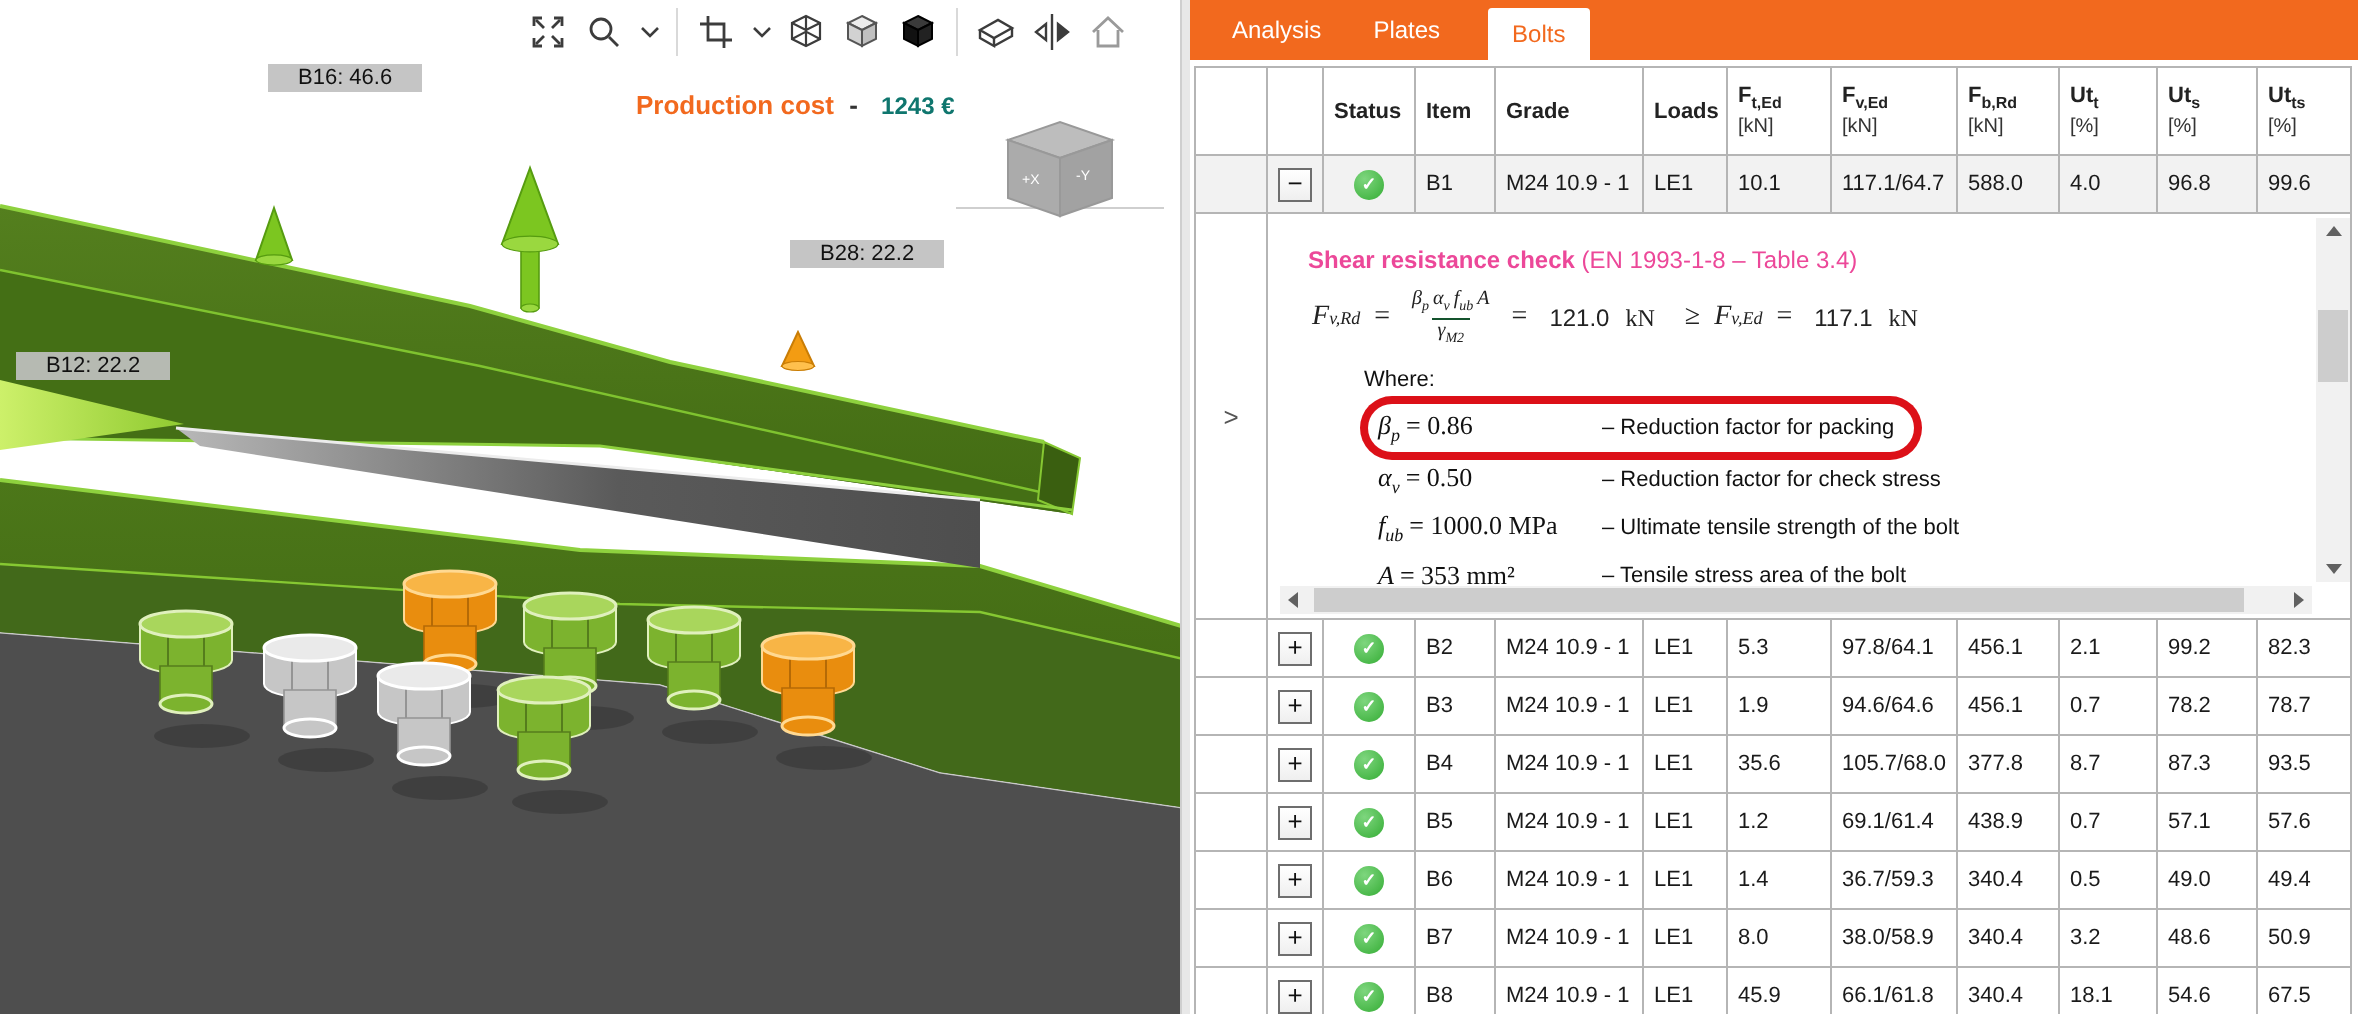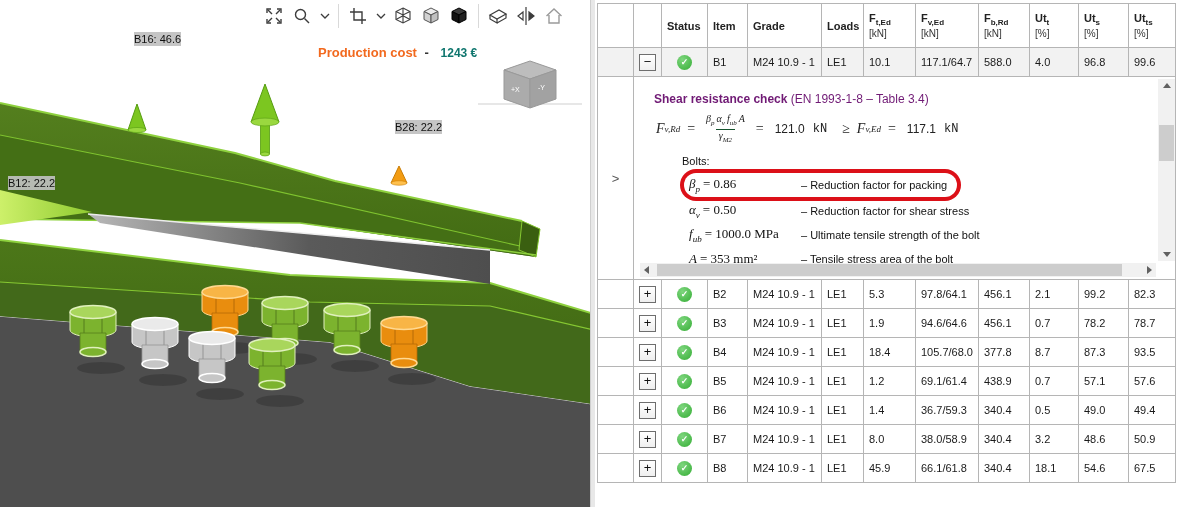--- a/index.html
+++ b/index.html
@@ -6,21 +6,21 @@
   body{width:1179px;height:507px;overflow:hidden;display:flex;background:#fff;
        font-family:"Liberation Sans",sans-serif;}
   
   .viewport{position:relative;width:590px;height:507px;background:#fff;flex:none;overflow:hidden;}
   .scene{position:absolute;left:0;top:0;}
   .vtoolbar{position:absolute;left:262px;top:2px;height:28px;display:flex;align-items:center;gap:4px;z-index:5;}
   .ticon{width:24px;height:24px;display:flex;align-items:center;justify-content:center;cursor:pointer;}
   .ticon.narrow{width:13px;}
   .tsep{width:1px;height:24px;background:#d9d9d9;margin:0 3px;}
   .vlabel{position:absolute;background:rgba(192,192,192,0.92);color:#111;font-size:11px;
-          line-height:14px;padding:0 0;z-index:4;white-space:nowrap;}
+          line-height:14px;padding:0 15px;z-index:4;white-space:nowrap;}
   .cost{position:absolute;left:318px;top:45px;font-size:13px;font-weight:bold;z-index:4;white-space:nowrap;}
   .cost .lbl{color:#f2691e;}
   .cost .sep{color:#333;margin:0 4px;}
   .cost .val{color:#0f766e;}
   .cubetxt{fill:#fff;font-size:7px;font-family:"Liberation Sans",sans-serif;}
   
   .divider{width:4px;flex:none;background:#e8e8e8;border-left:1px solid #cfcfcf;}
   
   .panel{position:relative;width:585px;flex:none;background:#fff;box-sizing:border-box;}
   .tabbar{height:30px;background:#f2691e;display:flex;align-items:stretch;padding-left:19px;}
@@ -41,28 +41,28 @@
   .expand-btn{width:17px;height:17px;box-sizing:border-box;border:1px solid #6e6e6e;
       background:linear-gradient(#ffffff,#efefef);font-size:13px;line-height:14px;text-align:center;
       margin:0 auto;cursor:pointer;color:#111;}
   .status-dot{width:15px;height:15px;border-radius:50%;
       background:radial-gradient(circle at 35% 30%,#7ed67e,#35ad35);
       color:#fff;font-size:9px;font-weight:bold;display:flex;align-items:center;justify-content:center;margin:0 auto;}
   
   td.dgut{text-align:center;color:#555;font-size:13px;padding:0;}
   .detail-cell{position:relative;height:202px;vertical-align:top;background:#fff;padding:0;}
   .detail{padding:6px 0 0 15px;font-size:11px;color:#111;}
-  .d-title{font-size:12px;color:#701a75;}
+  .d-title{font-size:12px;color:#ec4899;}
   .d-title b{font-weight:bold;}
   .formula{font-family:"Liberation Serif",serif;font-style:italic;font-size:14px;color:#222;
       display:flex;align-items:center;margin:7px 0 2px 2px;}
   .formula sub{font-size:9px;}
   .op{font-style:normal;margin:0 7px;font-family:"Liberation Serif",serif;}
   .val{font-style:normal;font-family:"Liberation Sans",sans-serif;font-size:12px;margin:0 4px;}
-  .unit{font-style:normal;font-family:Liberation Mono, monospace;font-size:12px;margin:0 8px 0 4px;}
+  .unit{font-style:normal;font-family:Liberation Serif, serif;font-size:12px;margin:0 8px 0 4px;}
   .frac{display:inline-flex;flex-direction:column;align-items:center;font-size:10px;line-height:11px;margin:0 2px;}
   .frac sub{font-size:7px;}
   .frac .den{border-top:1px solid #14532d;padding:0 3px;}
   .frac .num{padding:0 2px;}
   .where{margin:9px 0 6px 28px;font-size:11px;}
   .vars{margin-left:30px;}
   .var-line{display:flex;align-items:center;height:24px;width:fit-content;padding:0 10px 0 5px;justify-content:flex-end;}
   .var-line.hl{box-shadow:0 0 0 4px #dc1018;border-radius:13px;margin-bottom:2px;}
   .var-expr{font-family:"Liberation Serif",serif;font-style:italic;font-size:13px;width:112px;flex:none;}
   .var-expr sub{font-size:9px;}
@@ -312,20 +312,25 @@
   <div id="vlabels">
       <div class="vlabel" style="left: 134px; top: 32px;">B16: 46.6</div>
       <div class="vlabel" style="left: 395px; top: 120px;">B28: 22.2</div>
       <div class="vlabel" style="left: 8px; top: 176px;">B12: 22.2</div>
     </div>
 </div>
 
 <div class="divider"></div>
 
 <div class="panel">
+  <div class="tabbar" id="tabbar">
+      <div class="tab">Analysis</div>
+      <div class="tab">Plates</div>
+      <div class="tab active">Bolts</div>
+    </div>
 
   <table class="bolts">
     <colgroup>
       <col style="width:36px">
         <col style="width:28px">
         <col style="width:46px">
         <col style="width:40px">
       <col style="width:74px">
         <col style="width:42px">
         <col style="width:52px">
@@ -415,29 +420,29 @@
               <span class="op">=</span>
               <span class="val">121.0</span>
               <span class="unit">kN</span>
               <span class="op">≥</span>
               <span>F</span>
                 <sub>v,Ed</sub>
               <span class="op">=</span>
               <span class="val">117.1</span>
               <span class="unit">kN</span>
             </div>
-            <div class="where">Bolts:</div>
+            <div class="where">Where:</div>
             <div class="vars" id="vars">
                 <div class="var-line hl">
                   <span class="var-expr"><span>β</span><sub>p</sub><span class="v">= 0.86</span></span>
                   <span class="var-desc">– Reduction factor for packing</span>
                 </div>
                 <div class="var-line">
                   <span class="var-expr"><span>α</span><sub>v</sub><span class="v">= 0.50</span></span>
-                  <span class="var-desc">– Reduction factor for shear stress</span>
+                  <span class="var-desc">– Reduction factor for check stress</span>
                 </div>
                 <div class="var-line">
                   <span class="var-expr"><span>f</span><sub>ub</sub><span class="v">= 1000.0 MPa</span></span>
                   <span class="var-desc">– Ultimate tensile strength of the bolt</span>
                 </div>
                 <div class="var-line">
                   <span class="var-expr"><span>A</span><span class="v">= 353 mm²</span></span>
                   <span class="var-desc">– Tensile stress area of the bolt</span>
                 </div>
               </div>
@@ -494,21 +499,21 @@
           <td></td>
           <td class="ctr">
             <div class="expand-btn">+</div>
           </td>
           <td class="ctr">
             <div class="status-dot">✓</div>
           </td>
           <td>B4</td>
           <td>M24 10.9 - 1</td>
           <td>LE1</td>
-          <td>18.4</td>
+          <td>35.6</td>
           <td>105.7/68.0</td>
           <td>377.8</td>
           <td>8.7</td>
           <td>87.3</td>
           <td>93.5</td>
         </tr>
         <tr class="data">
           <td></td>
           <td class="ctr">
             <div class="expand-btn">+</div>

